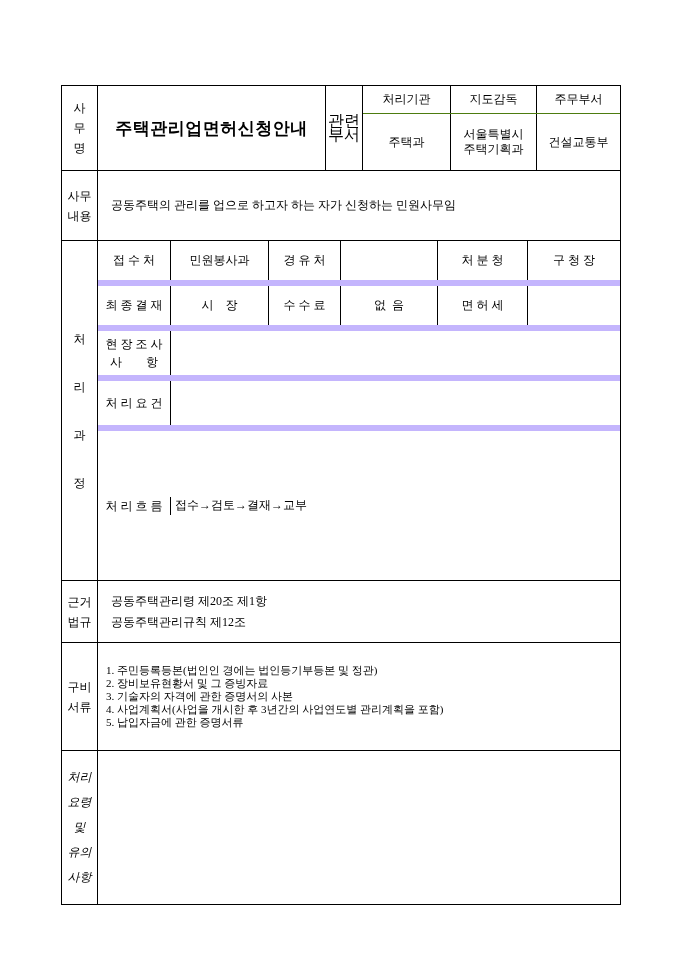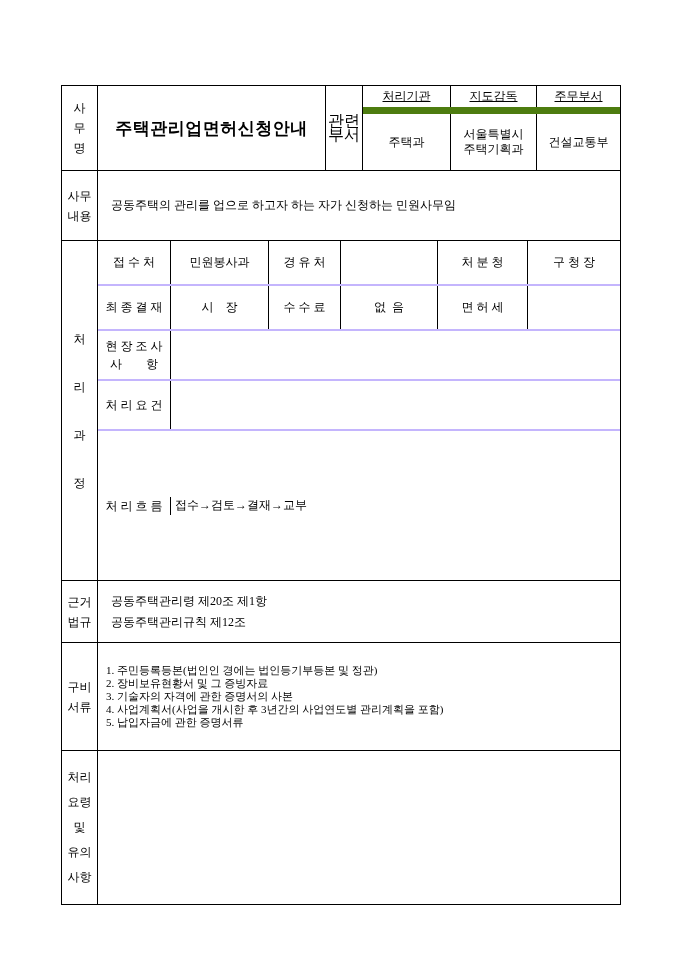--- a/index.html
+++ b/index.html
@@ -24,55 +24,55 @@
     display: flex; align-items: center; justify-content: center;
     text-align: center; white-space: pre-wrap; overflow: hidden;
   }
 
   
   .r-header { height: 85px; }
   .c-taskname { width: 36px; line-height: 20px; }
   .c-title { width: 228px; font-size: 17px; font-weight: bold; letter-spacing: 0.5px; }
   .c-reldept { width: 37px; font-size: 16px; line-height: 14px; }
   .c-org { flex: 1; display: flex; flex-direction: column; }
-  .org-head { display: flex; height: 28px; border-bottom: 7px solid #4d7c0f; text-decoration: underline; }
+  .org-head { display: flex; height: 28px; border-bottom: 1px solid #4d7c0f; }
   .org-body { display: flex; flex: 1; line-height: 15px; }
   .oc1 { width: 88px; } .oc2 { width: 86px; } .oc3 { flex: 1; border-right: none; }
 
   
   .r-content { height: 70px; }
   .c-sidelabel { width: 36px; line-height: 20px; }
   .c-body { flex: 1; border-right: none; justify-content: flex-start; padding-left: 13px; text-align: left; }
 
   
   .r-process { height: 340px; }
   .c-processlabel { width: 36px; line-height: 48px; }
   .process-grid { flex: 1; display: flex; flex-direction: column; }
-  .p-row { display: flex; border-bottom: 2px solid #c4b5fd; }
+  .p-row { display: flex; border-bottom: 6px solid #c4b5fd; }
   .p-row:last-child { border-bottom: none; flex: 1; align-items: center; }
   .p-r123 { height: 45px; }
   .p-r4 { height: 50px; } .p-r5 { height: 50px; } .p-r6 { height: 52px; }
   .pl1 { width: 73px; } .pv1 { width: 98px; }
   .pl2 { width: 72px; } .pv2 { width: 97px; }
   .pl3 { width: 90px; } .pv3 { flex: 1; border-right: none; }
   .plw { width: 73px; line-height: 18px; }
   .pvw { flex: 1; border-right: none; }
   .flow-value { justify-content: flex-start; padding-left: 4px; text-align: left; }
 
   
   .r-legal { height: 62px; }
   .legal-body { flex: 1; border-right: none; justify-content: flex-start; padding-left: 13px; text-align: left; line-height: 21px; }
 
   
   .r-docs { height: 108px; }
   .docs-body { flex: 1; border-right: none; justify-content: flex-start; padding-left: 8px; text-align: left; font-size: 11px; line-height: 13px; }
 
   
   .r-notes { flex: 1; }
-  .c-noteslabel { width: 36px; line-height: 25px; }
+  .c-noteslabel { width: 36px; line-height: 25px; font-style: italic; }
   .notes-body { flex: 1; border-right: none; }
 </style>
 </head>
 <body>
 
 <div class="page">
   <div class="form">
 
     <div class="row r-header">
       <div class="cell c-taskname">사

